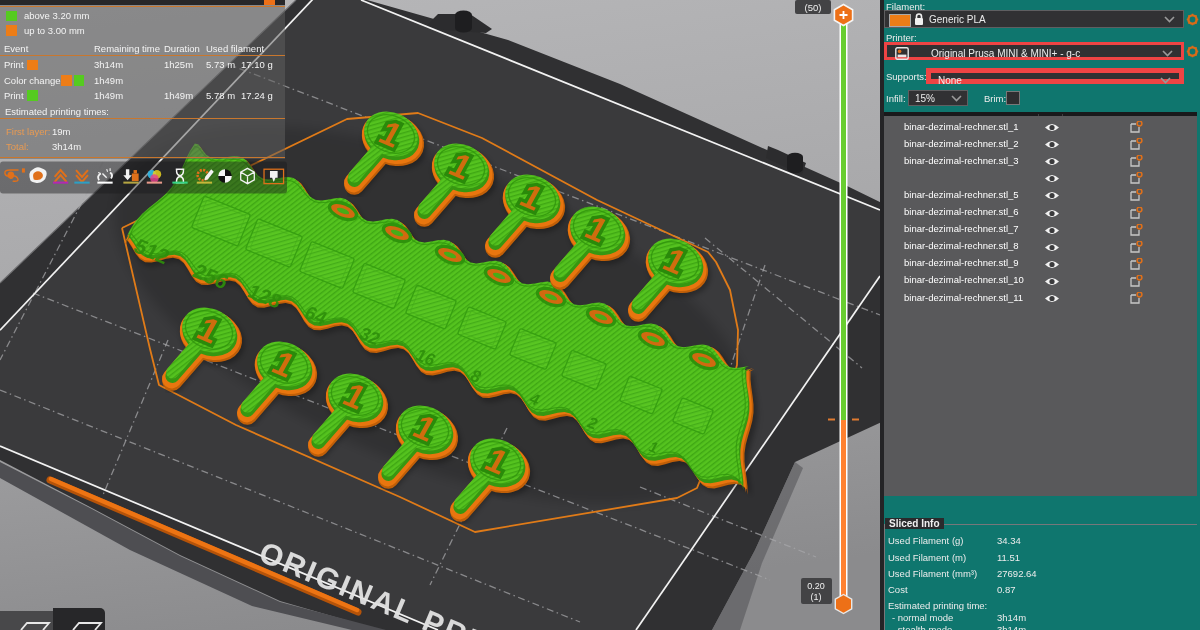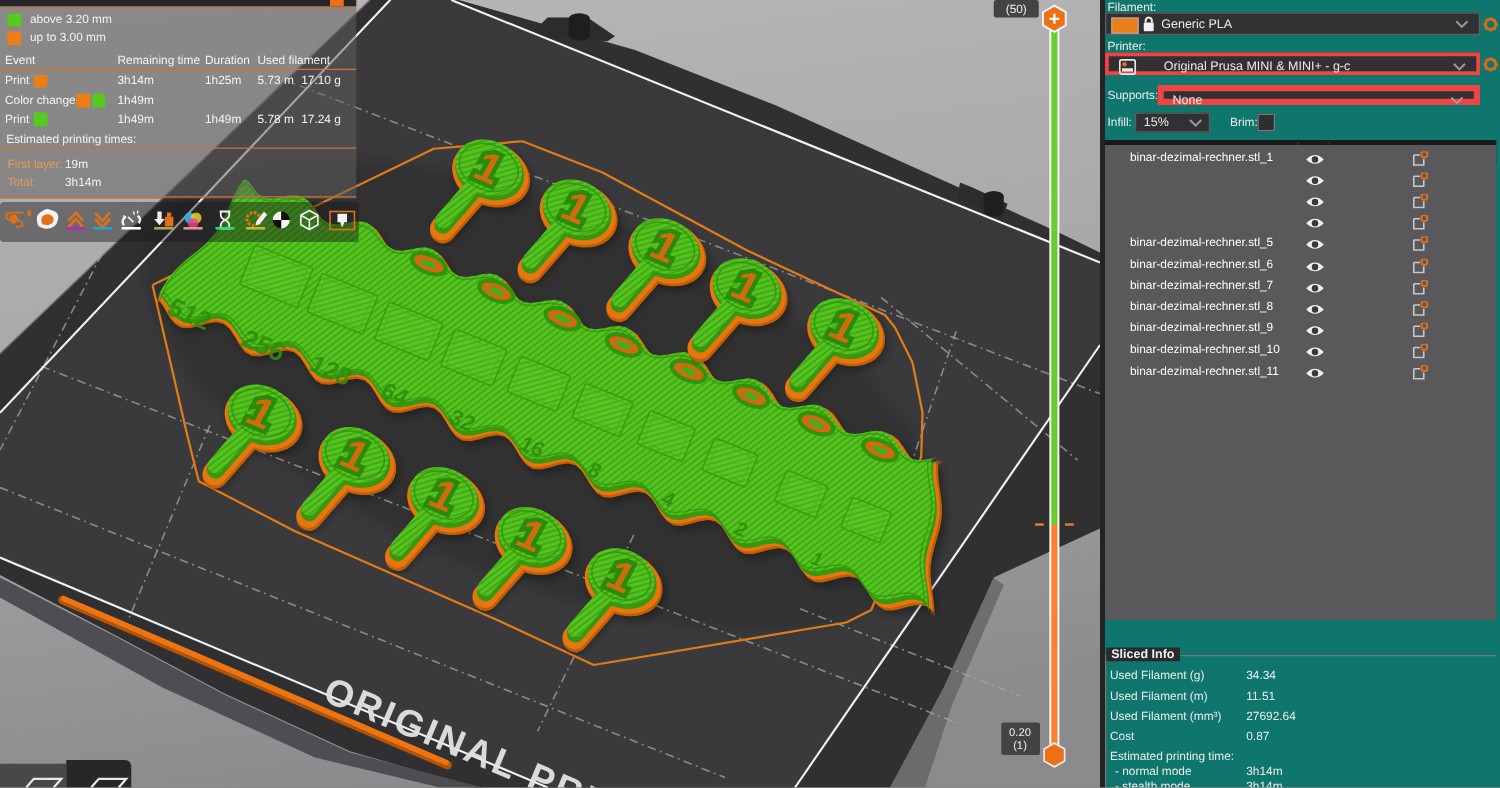--- a/index.html
+++ b/index.html
@@ -561,28 +561,30 @@
  <div style="position:absolute;left:4px;top:116px;width:313px;height:380px;background:#59595b">
         <div style="position:absolute;left:20px;top:1.5px;width:290px;height:17px;color:#fff;font-size:9.5px;line-height:17px">binar-dezimal-rechner.stl_1</div>
         <svg style="position:absolute;left:160px;top:6.0px" width="16" height="11" viewBox="0 0 16 11">
           <path d="M1,5.5 Q8,-1.5 15,5.5 Q8,12.5 1,5.5 Z" fill="#f0f0f0"></path>
           <circle cx="8" cy="5.5" r="2.6" fill="#3a3a3c"></circle>
         </svg>
         <svg style="position:absolute;left:246px;top:5.0px" width="13" height="12" viewBox="0 0 13 12">
           <path d="M1,3 l0,8 8,0 0,-5 M1,3 l5,0" stroke="#c8c8c8" stroke-width="1.3" fill="none"></path>
           <circle cx="9.5" cy="2.5" r="2.4" fill="none" stroke="#e0701a" stroke-width="1.5"></circle>
         </svg>
+        <div style="position:absolute;left:20px;top:18.6px;width:290px;height:17px;color:#fff;font-size:9.5px;line-height:17px">binar-dezimal-rechner.stl_2</div>
         <svg style="position:absolute;left:160px;top:23.1px" width="16" height="11" viewBox="0 0 16 11">
           <path d="M1,5.5 Q8,-1.5 15,5.5 Q8,12.5 1,5.5 Z" fill="#f0f0f0"></path>
           <circle cx="8" cy="5.5" r="2.6" fill="#3a3a3c"></circle>
         </svg>
         <svg style="position:absolute;left:246px;top:22.1px" width="13" height="12" viewBox="0 0 13 12">
           <path d="M1,3 l0,8 8,0 0,-5 M1,3 l5,0" stroke="#c8c8c8" stroke-width="1.3" fill="none"></path>
           <circle cx="9.5" cy="2.5" r="2.4" fill="none" stroke="#e0701a" stroke-width="1.5"></circle>
         </svg>
+        <div style="position:absolute;left:20px;top:35.7px;width:290px;height:17px;color:#fff;font-size:9.5px;line-height:17px">binar-dezimal-rechner.stl_3</div>
         <svg style="position:absolute;left:160px;top:40.2px" width="16" height="11" viewBox="0 0 16 11">
           <path d="M1,5.5 Q8,-1.5 15,5.5 Q8,12.5 1,5.5 Z" fill="#f0f0f0"></path>
           <circle cx="8" cy="5.5" r="2.6" fill="#3a3a3c"></circle>
         </svg>
         <svg style="position:absolute;left:246px;top:39.2px" width="13" height="12" viewBox="0 0 13 12">
           <path d="M1,3 l0,8 8,0 0,-5 M1,3 l5,0" stroke="#c8c8c8" stroke-width="1.3" fill="none"></path>
           <circle cx="9.5" cy="2.5" r="2.4" fill="none" stroke="#e0701a" stroke-width="1.5"></circle>
         </svg>
         <svg style="position:absolute;left:160px;top:57.3px" width="16" height="11" viewBox="0 0 16 11">
           <path d="M1,5.5 Q8,-1.5 15,5.5 Q8,12.5 1,5.5 Z" fill="#f0f0f0"></path>

